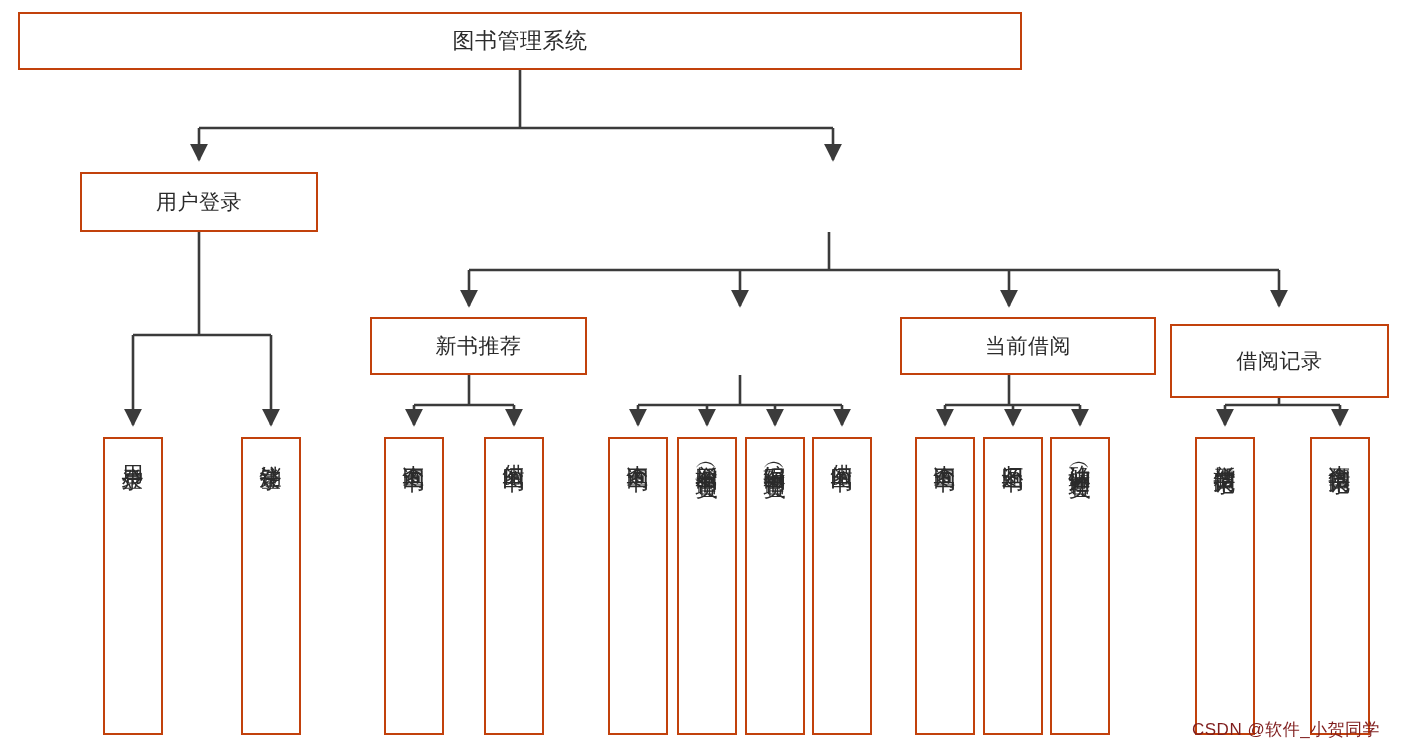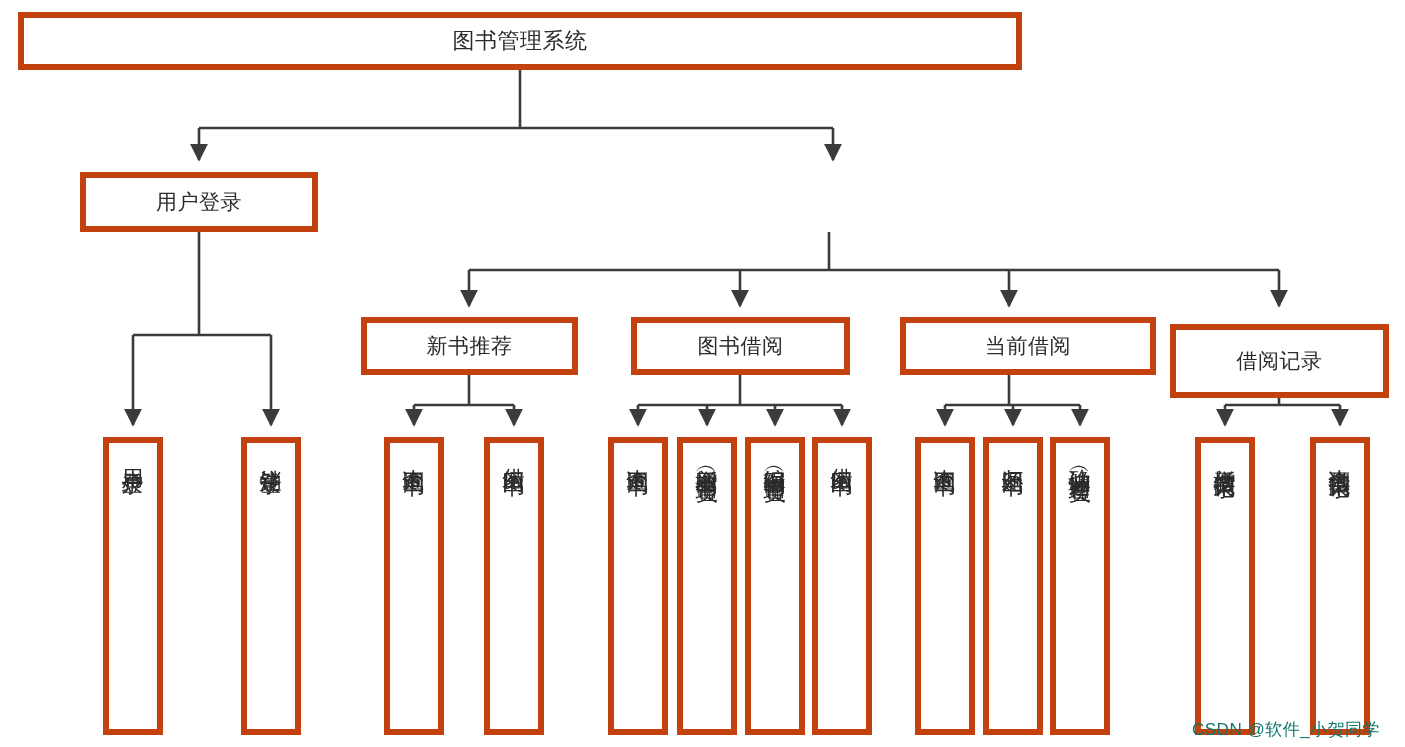--- a/index.html
+++ b/index.html
@@ -23,21 +23,21 @@
     left: 0;
     top: 0;
     width: 1405px;
     height: 747px;
     pointer-events: none;
   }
   .node {
     position: absolute;
     box-sizing: border-box;
     background: #ffffff;
-    border: 6px solid #c2410c;
+    border: 2px solid #c2410c;
     display: flex;
     align-items: center;
     justify-content: center;
     color: #2b2b2b;
     z-index: 2;
   }
   .node .label {
     display: block;
     text-align: center;
     line-height: 1.12;
@@ -61,21 +61,21 @@
     writing-mode: vertical-rl;
     text-orientation: upright;
     font-size: 22px;
     line-height: 1.05;
     letter-spacing: 2px;
     white-space: nowrap;
   }
   .watermark {
     position: absolute;
     font-size: 17px;
-    color: #0f766e;
+    color: #7f1d1d;
     white-space: nowrap;
     z-index: 5;
     letter-spacing: 0.5px;
   }
 </style>
 </head>
 <body>
 
 <div id="diagram-root">
 
@@ -130,25 +130,22 @@
   </svg>
 
   <div class="node horiz root" style="left:18px; top:12px; width:1004px; height:58px;">
     <span class="label">图书管理系统</span>
   </div>
 
   <div class="node horiz" style="left:80px; top:172px; width:238px; height:60px;">
     <span class="label">用户登录</span>
   </div>
 
-  <div class="node horiz" style="left:361px; top:317px; width:217px; height:58px;">
+  <div class="node horiz" style="left:370px; top:317px; width:217px; height:58px;">
     <span class="label">新书推荐</span>
-  </div>
-  <div class="node horiz" style="left:631px; top:317px; width:219px; height:58px;">
-    <span class="label">图书借阅</span>
   </div>
   <div class="node horiz" style="left:900px; top:317px; width:256px; height:58px;">
     <span class="label">当前借阅</span>
   </div>
   <div class="node horiz" style="left:1170px; top:324px; width:219px; height:74px;">
     <span class="label">借阅记录</span>
   </div>
 
   <div class="node vert" style="left:103px; top:437px; width:60px; height:298px;">
     <span class="label">用户登录</span>

